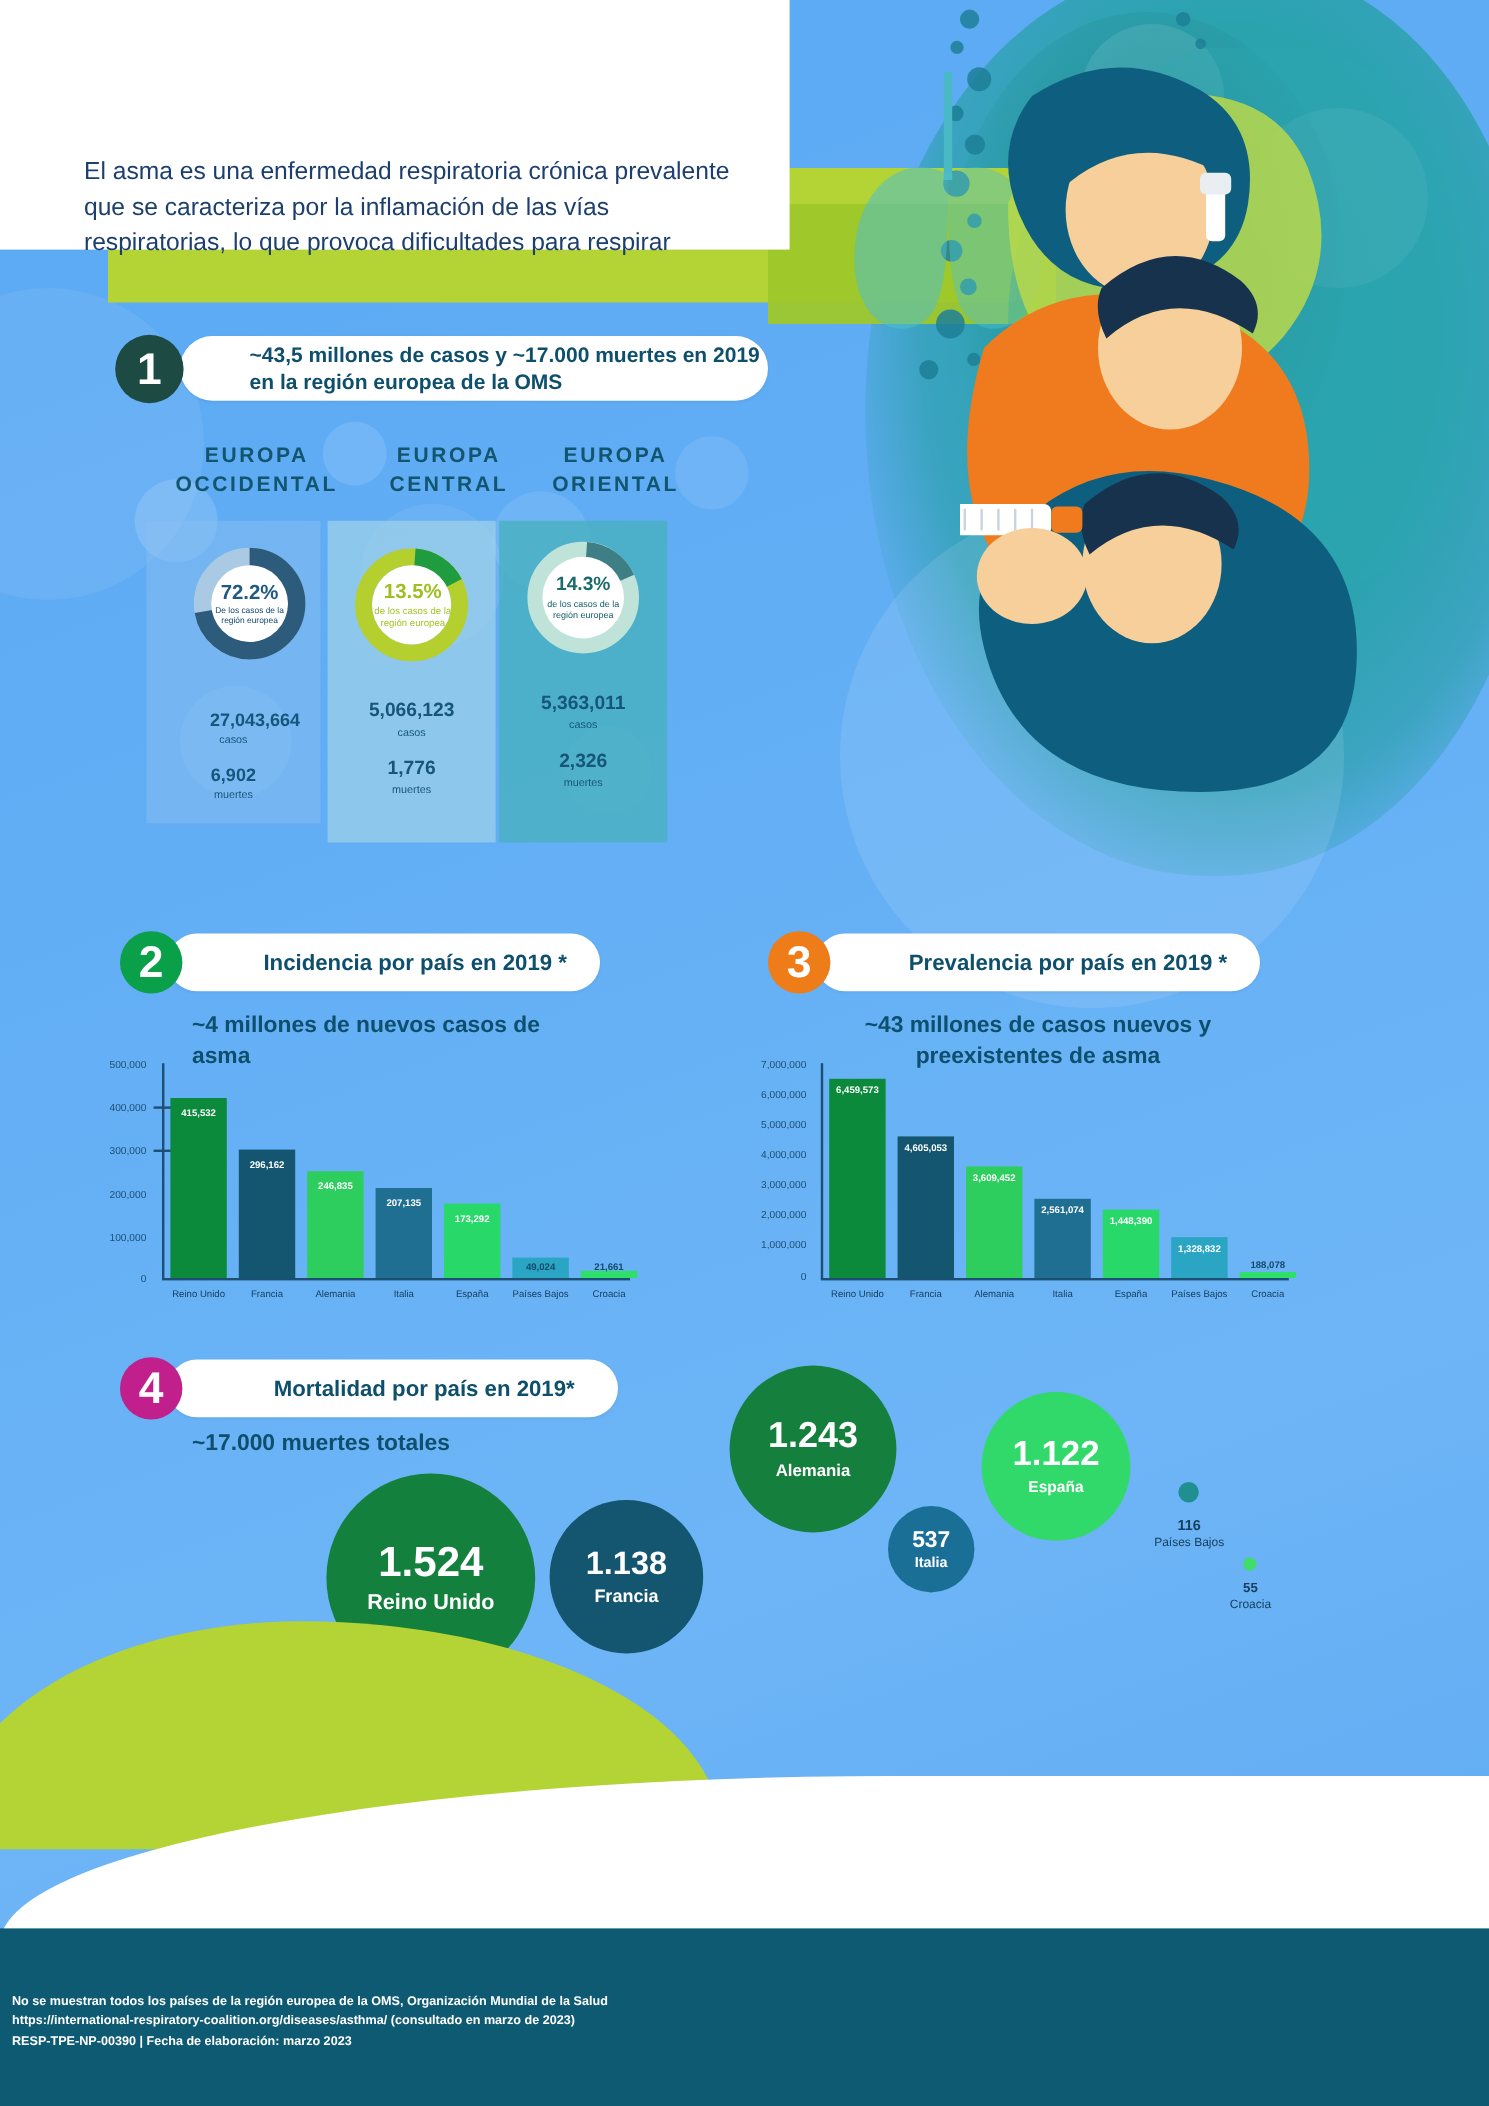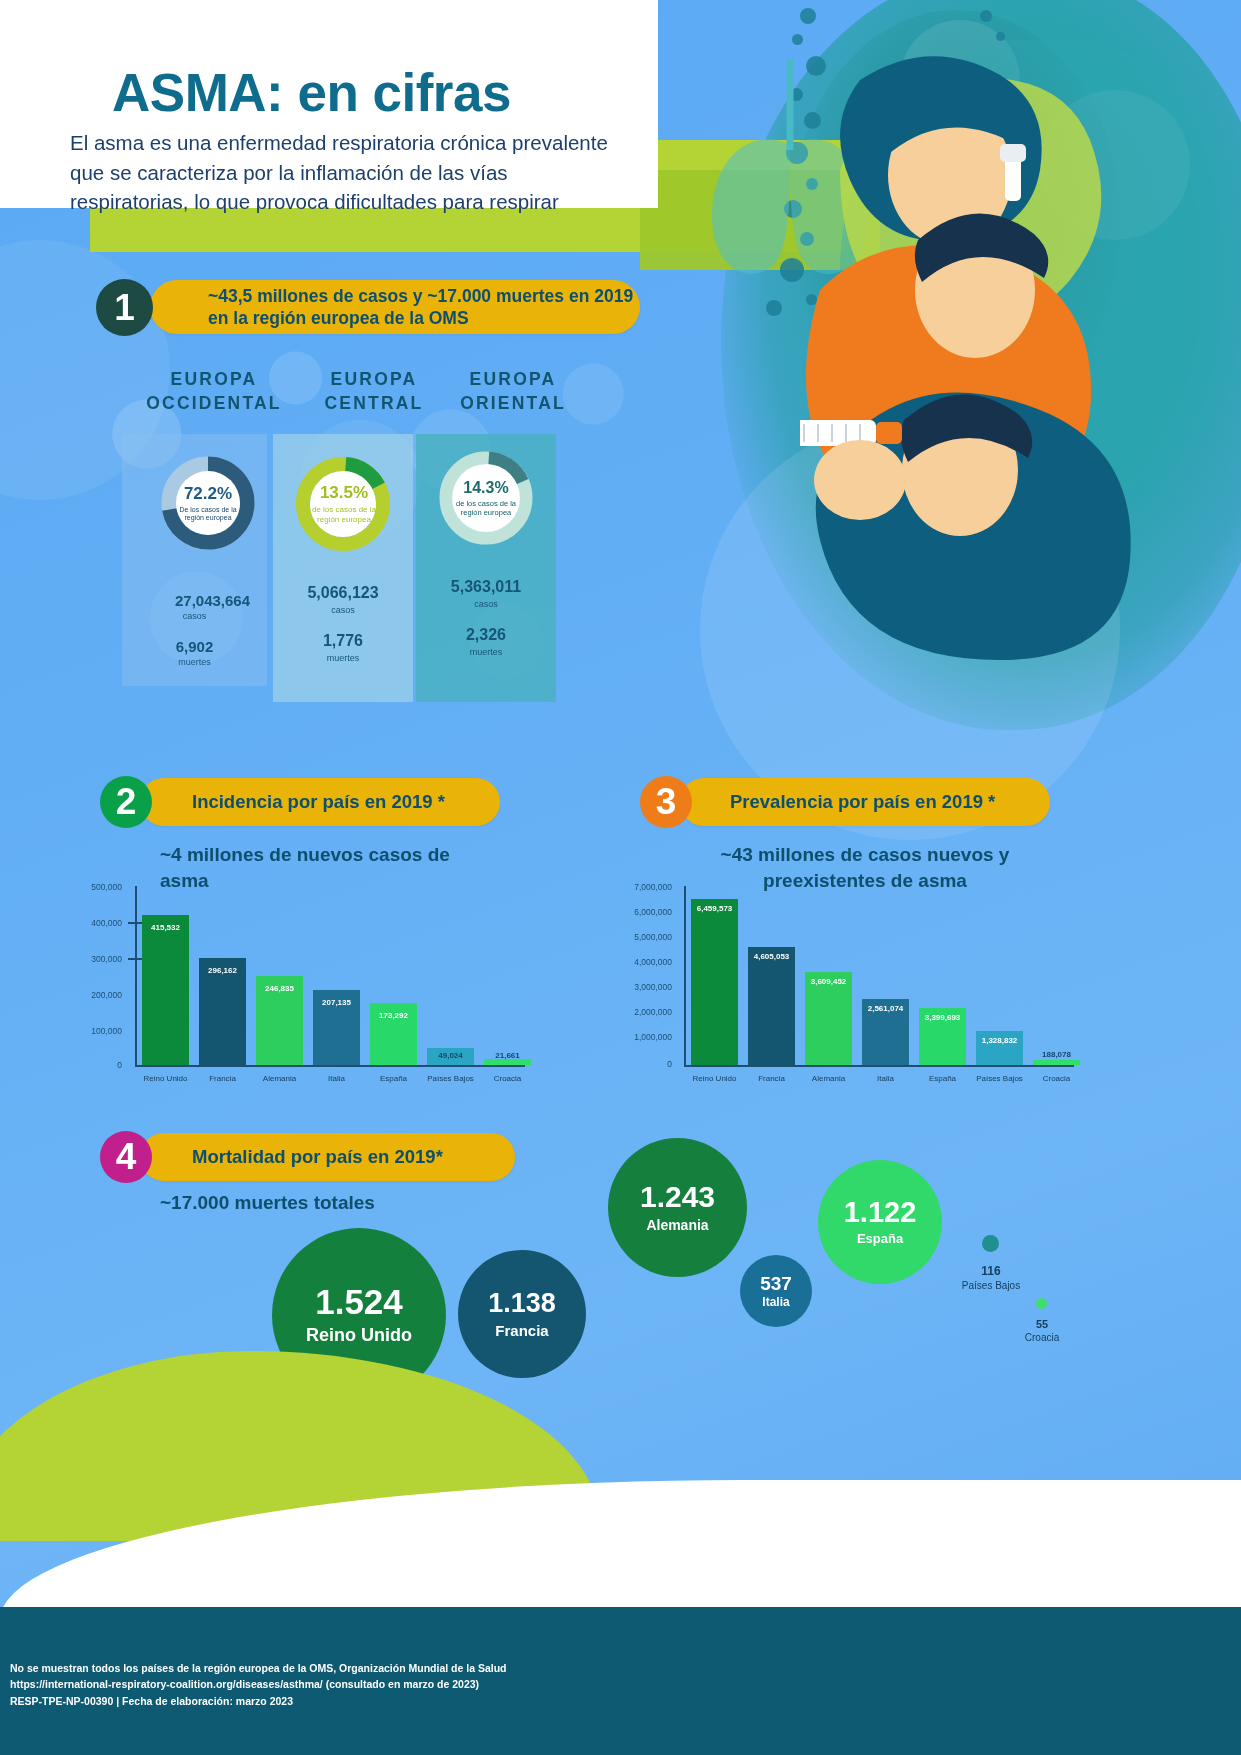--- a/index.html
+++ b/index.html
@@ -57,22 +57,22 @@
     position:absolute; left:112px; top:62px;
     font-size:53px; font-weight:bold; color:#0f6c8c; letter-spacing:-.5px;
   }
   .subtitle {
     position:absolute; left:70px; top:128px; width:560px;
     font-size:20.5px; line-height:1.45; color:#1d3f6e;
   }
 
   
   .pill {
-    position:absolute; background:#eab308; border-radius:30px;
-    display:flex; align-items:center; box-shadow:0 1px 3px rgba(0,0,0,.06);
+    position:absolute; background:#ffffff; border-radius:30px;
+    display:flex; align-items:center; box-shadow:0 1px 3px rgba(0,0,0,.06);justify-content:center;
   }
   .pill-num {
     position:absolute; border-radius:50%; color:#fff;
     display:flex; align-items:center; justify-content:center;
     font-size:37px; font-weight:bold;
   }
   .pill-txt { color:#0d4f6c; font-weight:bold; line-height:1.28; }
 
   
   .region-head {
@@ -203,21 +203,20 @@
       <rect x="86" y="2" width="26" height="22" rx="5" fill="#ef7b1e"></rect>
       <line x1="14" y1="4" x2="14" y2="22" stroke="#c9d4db" stroke-width="2"></line>
       <line x1="28" y1="4" x2="28" y2="22" stroke="#c9d4db" stroke-width="2"></line>
       <line x1="42" y1="4" x2="42" y2="22" stroke="#c9d4db" stroke-width="2"></line>
       <line x1="56" y1="4" x2="56" y2="22" stroke="#c9d4db" stroke-width="2"></line>
       <line x1="70" y1="4" x2="70" y2="22" stroke="#c9d4db" stroke-width="2"></line>
     </g>
     <ellipse cx="60" cy="440" rx="46" ry="40" fill="#f7cf9a"></ellipse>
   </svg>
 
-  <div class="title">ASMA: en cifras</div>
   <div class="subtitle">El asma es una enfermedad respiratoria crónica prevalente que se caracteriza por la inflamación de las vías respiratorias, lo que provoca dificultades para respirar</div>
 
   <div class="pill" style="left:150px;top:280px;width:490px;height:54px;padding-left:58px;">
     <div class="pill-txt" style="font-size:17.5px;">~43,5 millones de casos y ~17.000 muertes en 2019 en la región europea de la OMS</div>
   </div>
   <div class="pill-num" style="left:96px;top:279px;width:57px;height:57px;background:#1d4b43;">
     <span>1</span>
   </div>
 
   <div class="region-head" style="left:139px;top:368px;width:150px;">
@@ -361,21 +360,21 @@
     <div class="bar" style="left:148px;top:69px;width:47px;height:118px;background:#14556f;"></div>
     <div class="bar-val" style="left:146px;top:74px;width:51px;">4,605,053</div>
 
     <div class="bar" style="left:205px;top:94px;width:47px;height:93px;background:#2ece5e;"></div>
     <div class="bar-val" style="left:203px;top:99px;width:51px;">3,609,452</div>
 
     <div class="bar" style="left:262px;top:121px;width:47px;height:66px;background:#1f6f93;"></div>
     <div class="bar-val" style="left:260px;top:126px;width:51px;">2,561,074</div>
 
     <div class="bar" style="left:319px;top:130px;width:47px;height:57px;background:#28d96a;"></div>
-    <div class="bar-val" style="left:317px;top:135px;width:51px;">3,399,693</div>
+    <div class="bar-val" style="left:317px;top:135px;width:51px;">1,448,390</div>
 
     <div class="bar" style="left:376px;top:153px;width:47px;height:34px;background:#2aa6c4;"></div>
     <div class="bar-val" style="left:374px;top:158px;width:51px;">1,328,832</div>
 
     <div class="bar" style="left:433px;top:182px;width:47px;height:5px;background:#2ee06a;"></div>
     <div class="bar-val" style="left:431px;top:172px;width:51px;color:#14486b;">188,078</div>
 
     <div class="xlab" style="left:81px;top:196px;width:67px;">Reino Unido</div>
     <div class="xlab" style="left:138px;top:196px;width:67px;">Francia</div>
     <div class="xlab" style="left:195px;top:196px;width:67px;">Alemania</div>

